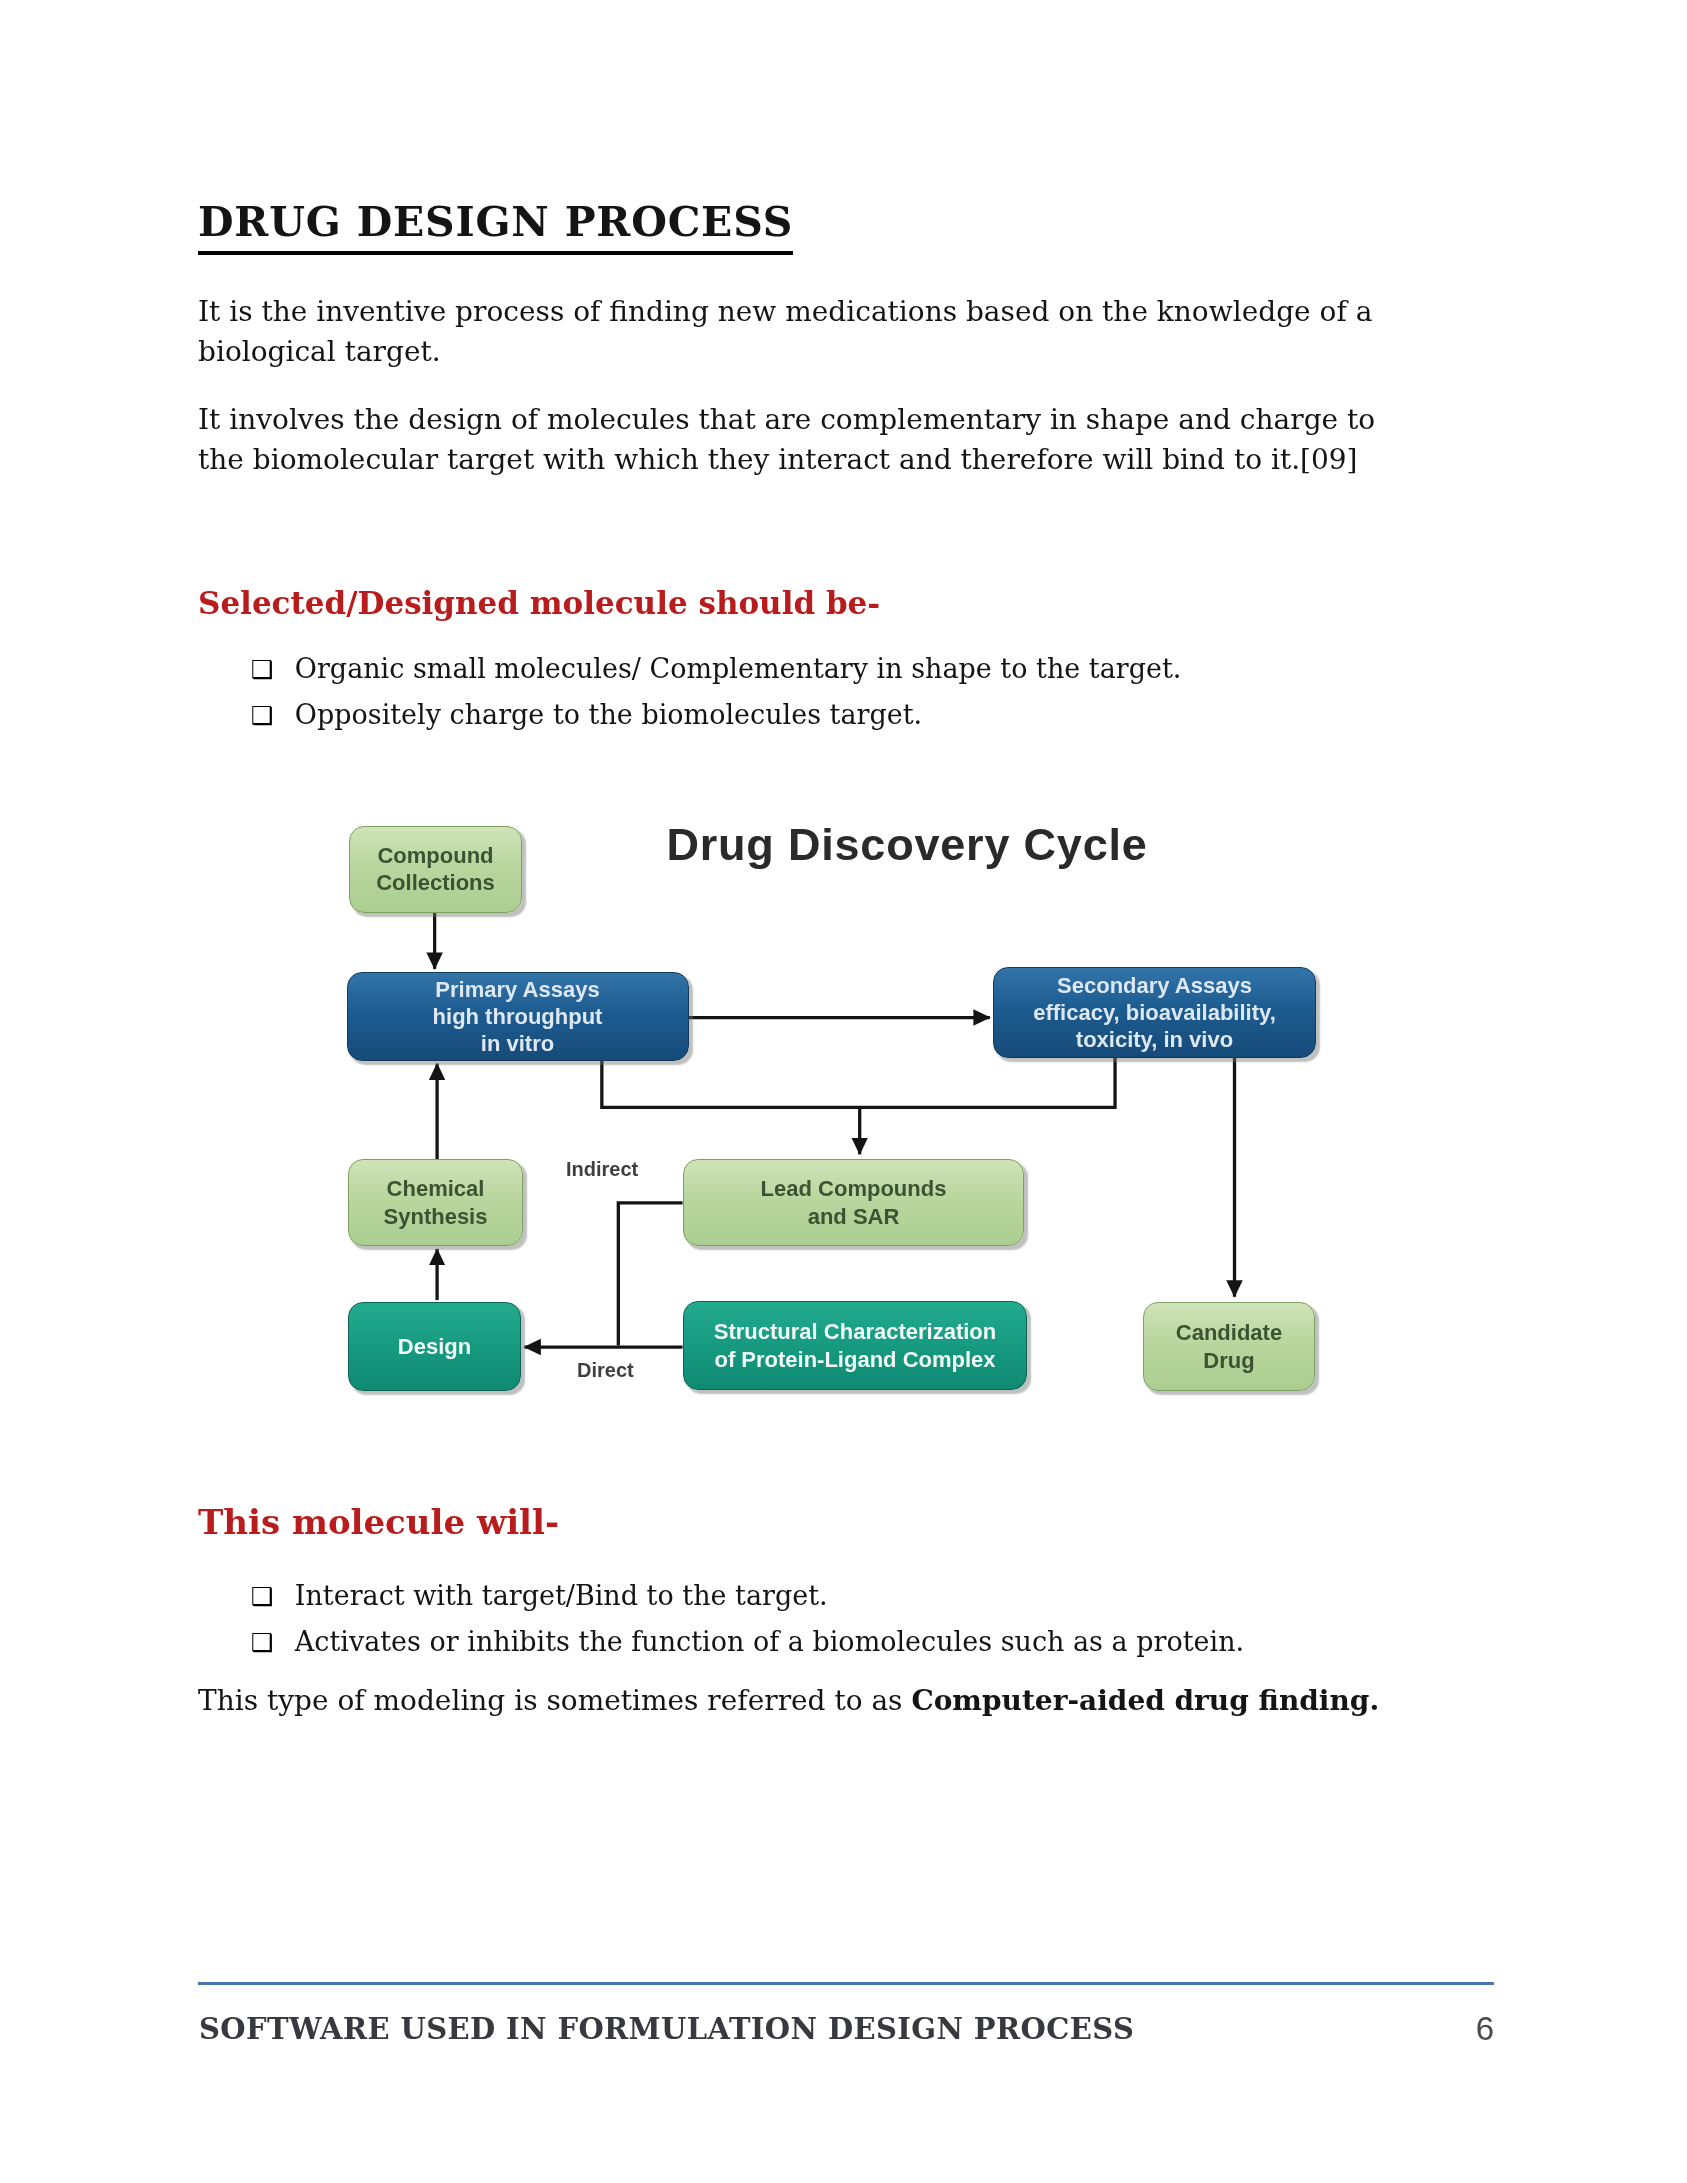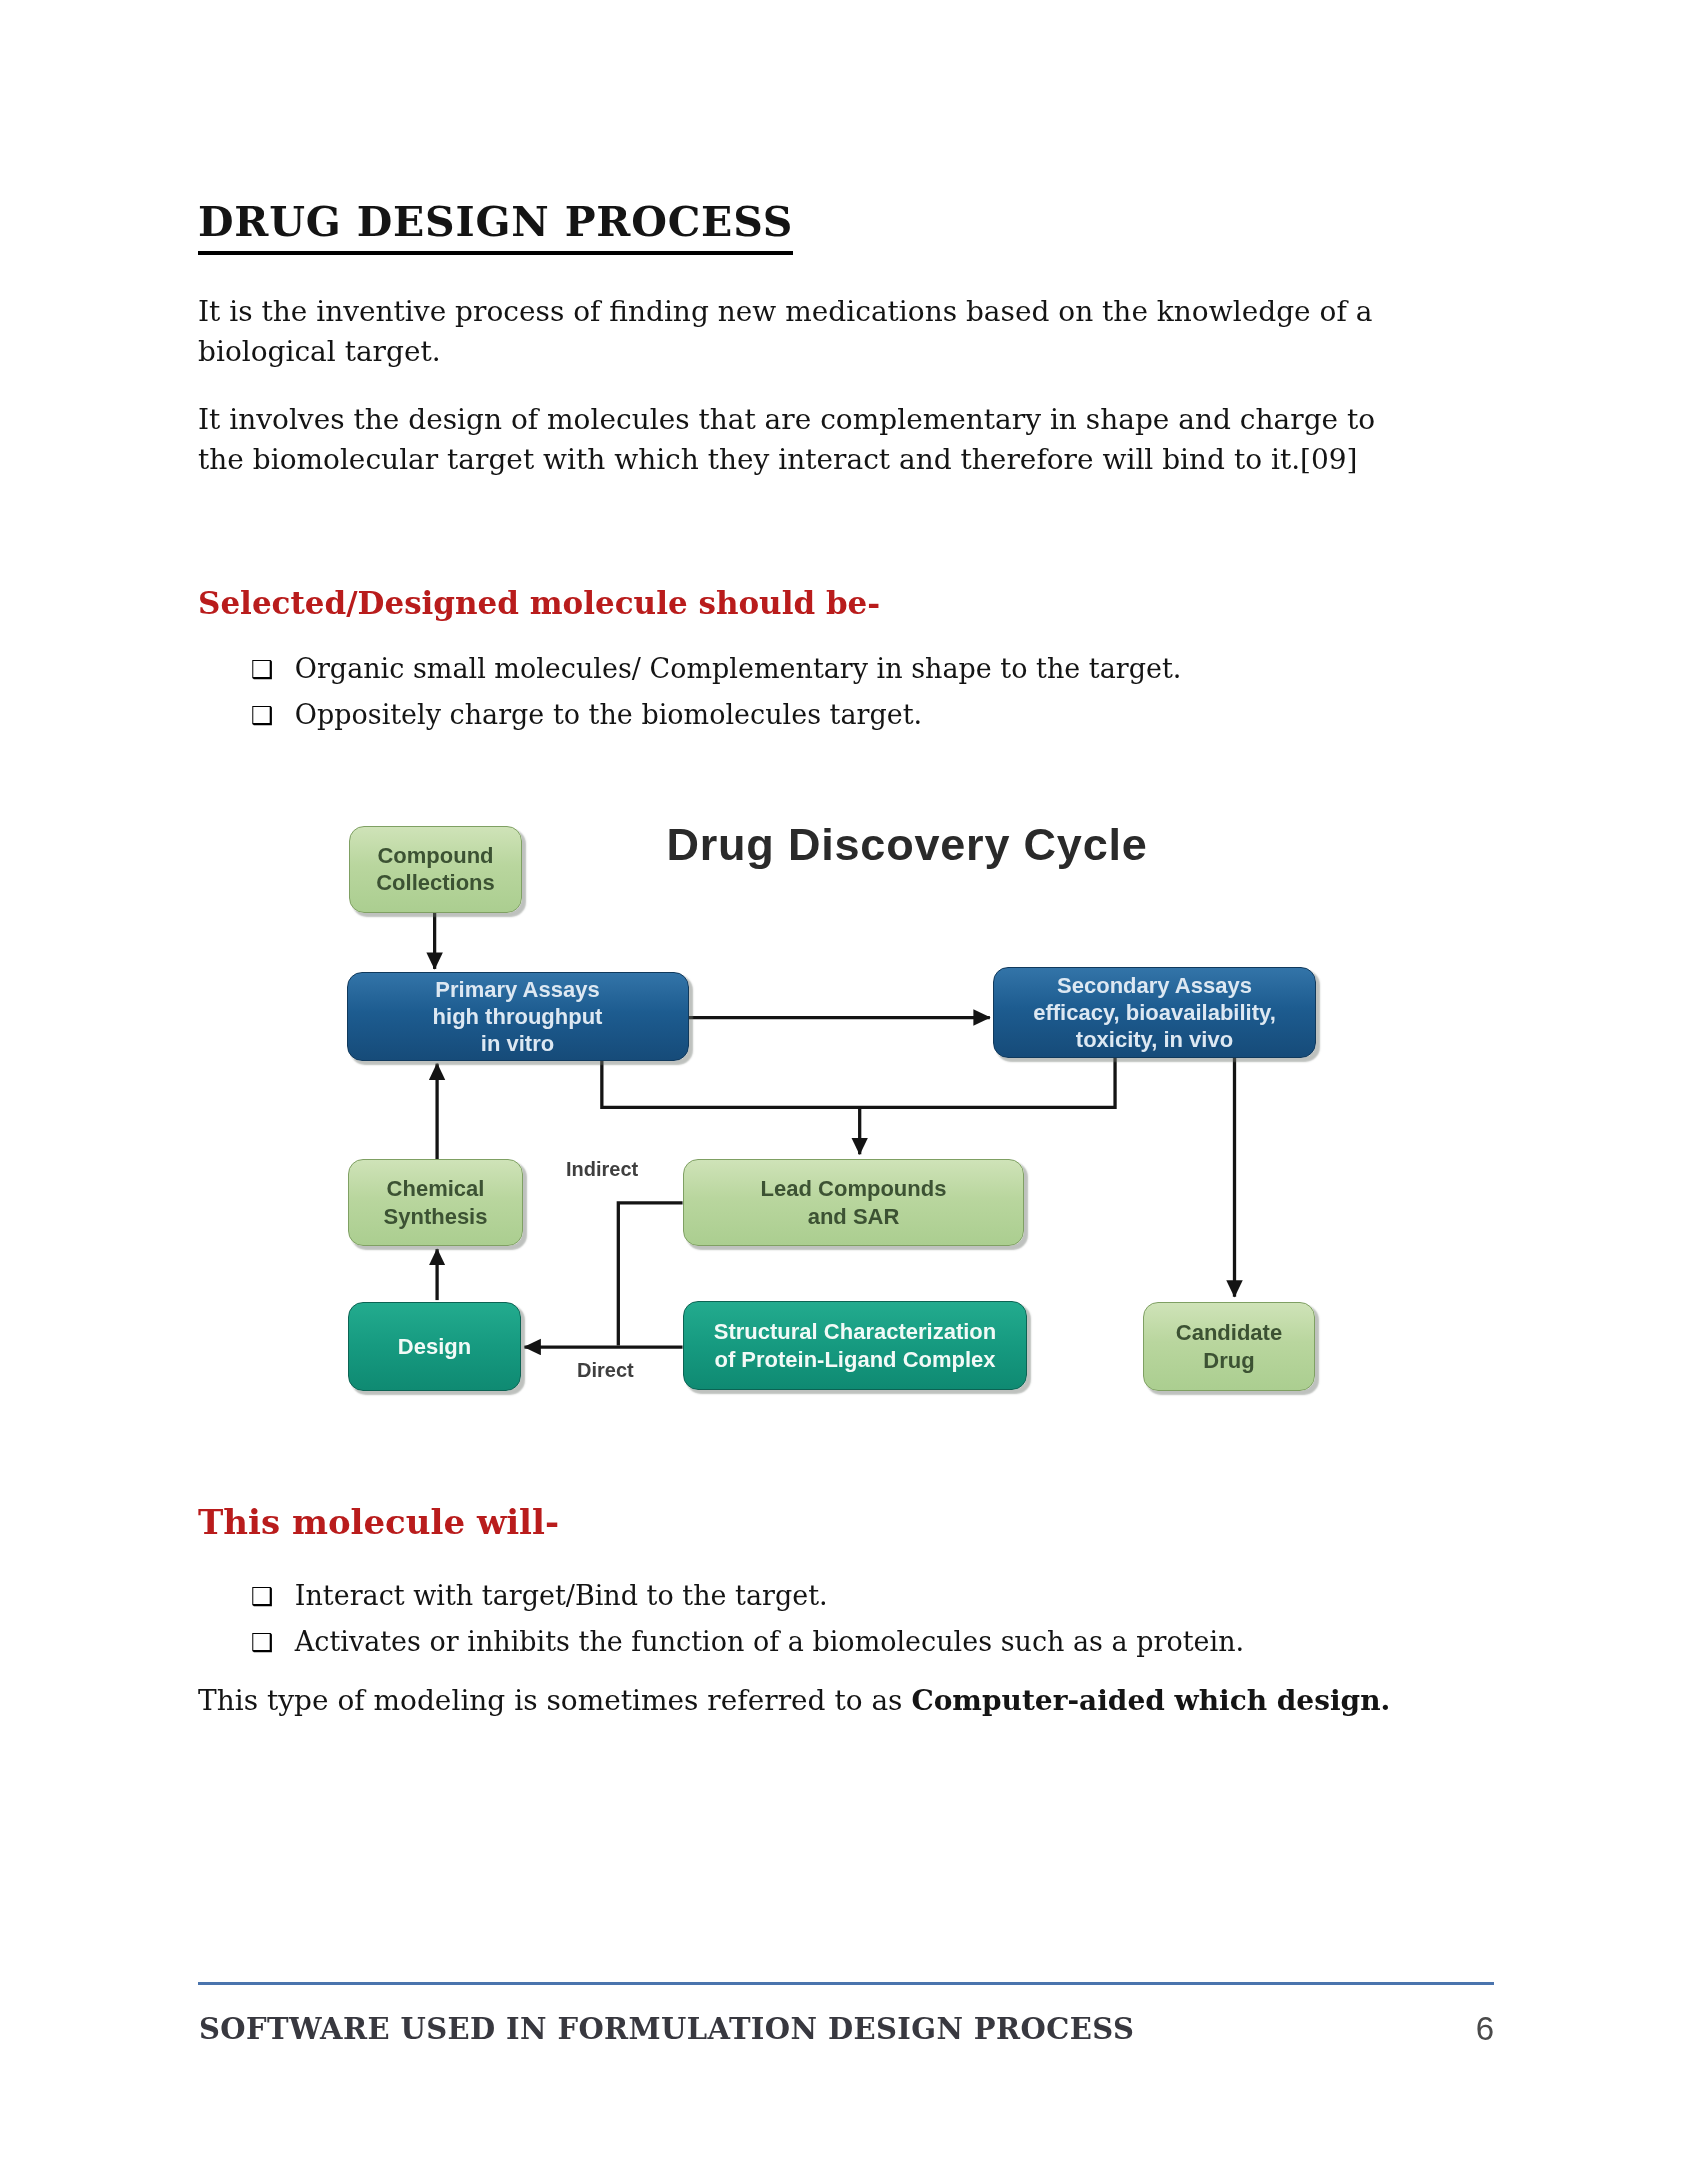--- a/index.html
+++ b/index.html
@@ -161,21 +161,21 @@
   <div class="bullet-row" style="top:1580px;">
     <span class="glyph">❑</span>
     <span class="btext">Interact with target/Bind to the target.</span>
   </div>
   <div class="bullet-row" style="top:1626px;">
     <span class="glyph">❑</span>
     <span class="btext">Activates or inhibits the function of a biomolecules such as a protein.</span>
   </div>
 
   <div class="closing">
-    <span>This type of modeling is sometimes referred to as </span><span class="bold">Computer-aided which design.</span>
+    <span>This type of modeling is sometimes referred to as </span><span class="bold">Computer-aided drug finding.</span>
   </div>
 
   <div class="footer-line"></div>
   <div class="footer-text">SOFTWARE USED IN FORMULATION DESIGN PROCESS</div>
   <div class="page-number">6</div>
 
 </div>
 
 
 </body></html>

